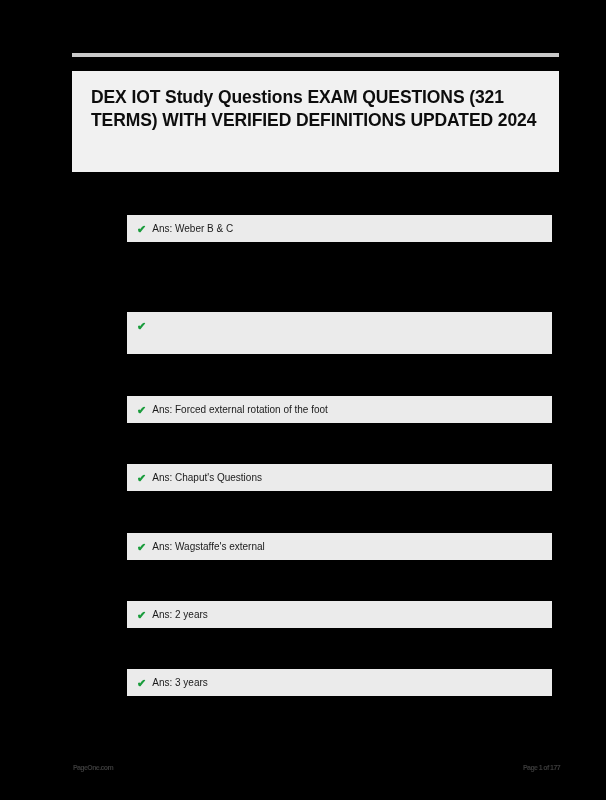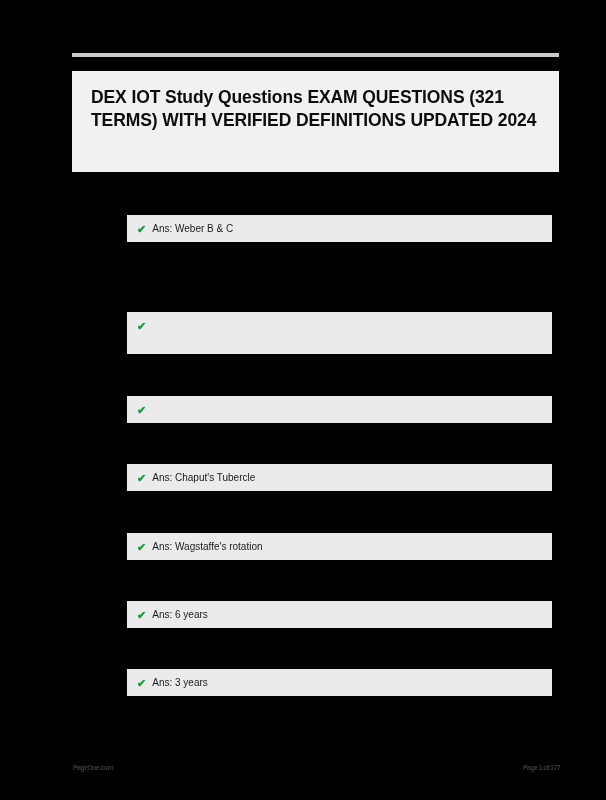--- a/index.html
+++ b/index.html
@@ -111,35 +111,36 @@
     <span class="check">✔</span>
     <span class="ans-text">Ans: Weber B &amp; C</span>
   </div>
 
   <div class="ans-box" style="left:115px; top:312px; width:425px; height:42px;">
     <span class="check">✔</span>
   </div>
 
   <div class="ans-box" style="left:115px; top:396px; width:425px; height:27px;">
     <span class="check">✔</span>
+    <span class="ans-text">Ans: Forced external rotation of the foot</span>
   </div>
 
   <div class="ans-box" style="left:115px; top:464px; width:425px; height:27px;">
     <span class="check">✔</span>
-    <span class="ans-text">Ans: Chaput's Tubercle</span>
+    <span class="ans-text">Ans: Chaput's Questions</span>
   </div>
 
   <div class="ans-box" style="left:115px; top:533px; width:425px; height:27px;">
     <span class="check">✔</span>
-    <span class="ans-text">Ans: Wagstaffe's rotation</span>
+    <span class="ans-text">Ans: Wagstaffe's external</span>
   </div>
 
   <div class="ans-box" style="left:115px; top:601px; width:425px; height:27px;">
     <span class="check">✔</span>
-    <span class="ans-text">Ans: 6 years</span>
+    <span class="ans-text">Ans: 2 years</span>
   </div>
 
   <div class="ans-box" style="left:115px; top:669px; width:425px; height:27px;">
     <span class="check">✔</span>
     <span class="ans-text">Ans: 3 years</span>
   </div>
 
   <div class="footer-left">PageOne.com</div>
   <div class="footer-right">Page 1 of 177</div>
 

